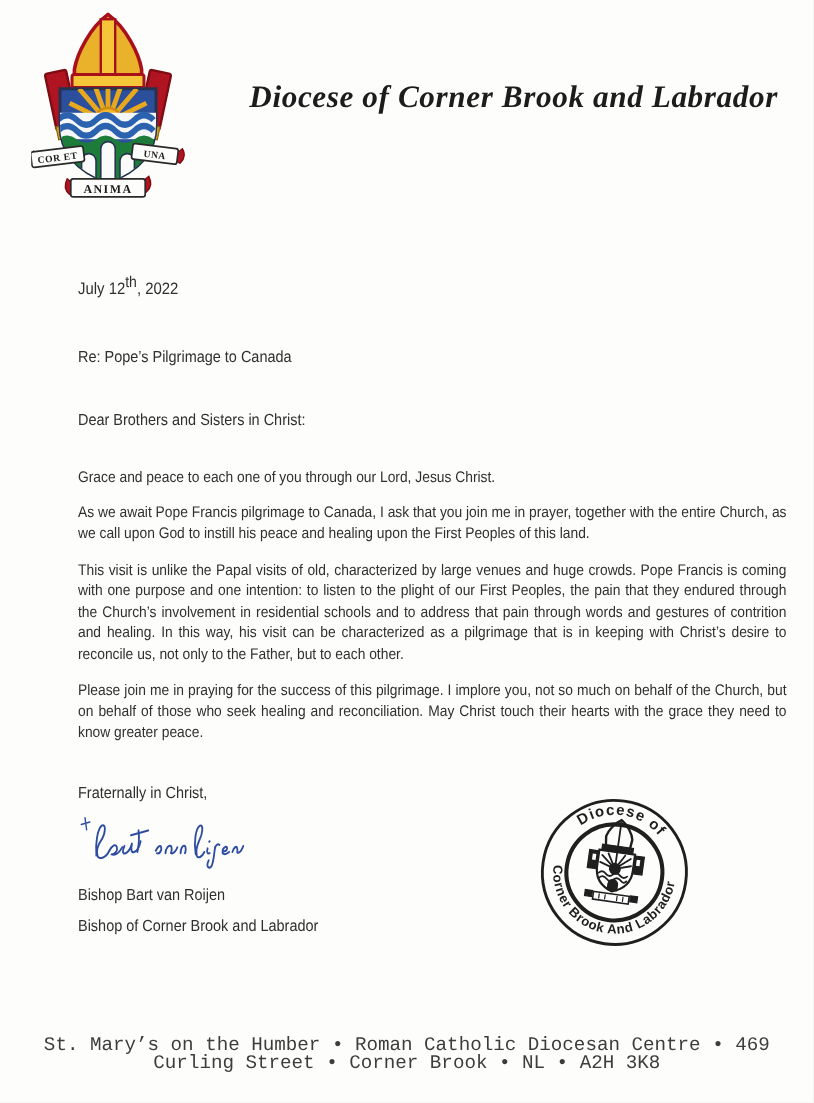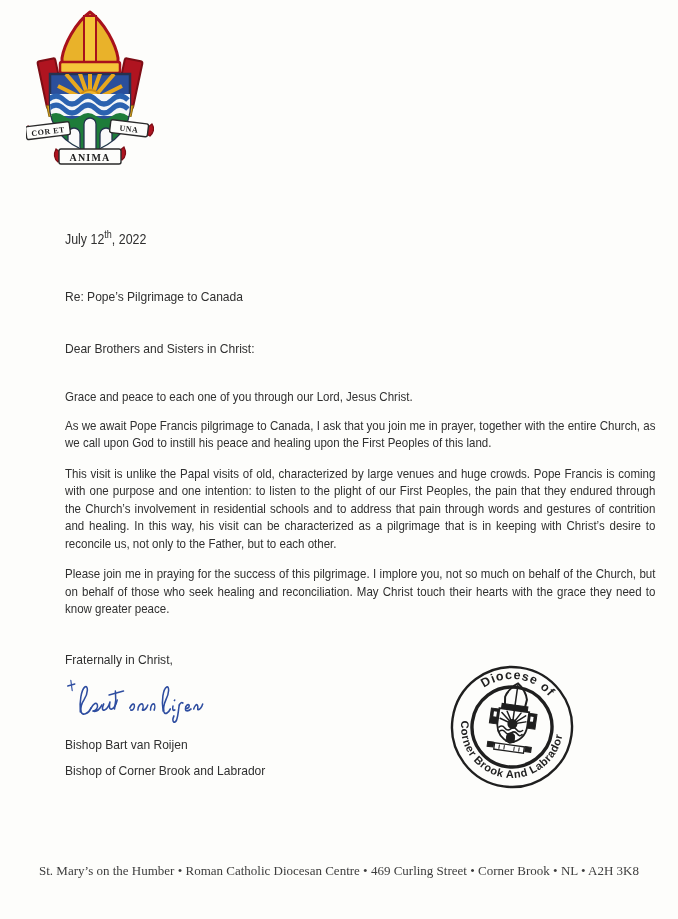--- a/index.html
+++ b/index.html
@@ -22,39 +22,39 @@
     letter-spacing:0.5px;
   }
   
   .letter{
     position:absolute;left:65px;top:226px;width:656px;
     transform:scaleX(0.9);transform-origin:left top;
     font-size:12.8px;line-height:17.5px;color:#303030;
   }
   .letter p{margin:0;text-align:justify;}
   .date-line{font-size:13.8px;margin:0 0 40px 0 !important;text-align:left !important;}
-  .date-line sup{font-size:10px;margin-top:41px;}
+  .date-line sup{font-size:13px;margin-top:41px;}
   .re-line{margin:0 0 34px 0 !important;text-align:left !important;font-size:13.4px;}
   .salutation{margin:0 0 31px 0 !important;text-align:left !important;font-size:13.4px;}
   .para1{margin-bottom:11px !important;}
   .para2{margin-bottom:13px !important;}
   .para3{margin-bottom:13px !important;}
   .para4{margin-bottom:33px !important;}
   .closing{text-align:left !important;font-size:13.4px;}
   .signature-svg{display:block;margin:2px 0 0 -4px;}
   .signer-name{margin-top:10px !important;text-align:left !important;font-size:13.4px;}
   .signer-title{margin-top:8px !important;text-align:left !important;font-size:13.4px;}
   
   .seal{position:absolute;left:437px;top:651px;width:150px;height:152px;}
   
   .footer{
     position:absolute;left:0;top:864px;width:678px;
     text-align:center;
-    font-family:Liberation Serif, serif;
-    font-size:13px;line-height:14.5px;color:#3d3d3d;
+    font-family:Liberation Mono, monospace;
+    font-size:16px;line-height:14.5px;color:#3d3d3d;
   }
 </style>
 </head>
 <body>
 
 <div class="page">
 
   <svg class="crest" viewBox="0 0 128 160" aria-hidden="true">
 
     <g transform="rotate(-12 30 60)">
@@ -116,20 +116,21 @@
     <g transform="rotate(7 105 121)">
       <rect x="84" y="114" width="38" height="13" rx="2" fill="#fdfdfb" stroke="#2a2a2a" stroke-width="1.4"></rect>
       <text x="103" y="124" text-anchor="middle" font-family="Liberation Serif, serif" font-size="8" font-weight="700" letter-spacing="0.5" fill="#1c1c1c">UNA</text>
     </g>
     <g>
       <rect x="33" y="141" width="62" height="15" rx="2" fill="#fdfdfb" stroke="#2a2a2a" stroke-width="1.4"></rect>
       <text x="64" y="152.5" text-anchor="middle" font-family="Liberation Serif, serif" font-size="10" font-weight="700" letter-spacing="1.2" fill="#1c1c1c">ANIMA</text>
     </g>
   </svg>
 
+  <div class="page-title">Diocese of Corner Brook and Labrador</div>
 
   <div class="letter">
     <p class="date-line"><span>July 12</span><sup>th</sup><span>, 2022</span></p>
 
     <p class="re-line">Re: Pope’s Pilgrimage to Canada</p>
 
     <p class="salutation">Dear Brothers and Sisters in Christ:</p>
 
     <p class="para1">Grace and peace to each one of you through our Lord, Jesus Christ.</p>
     <p class="para2">As we await Pope Francis pilgrimage to Canada, I ask that you join me in prayer, together with the entire Church, as we call upon God to instill his peace and healing upon the First Peoples of this land.</p>

